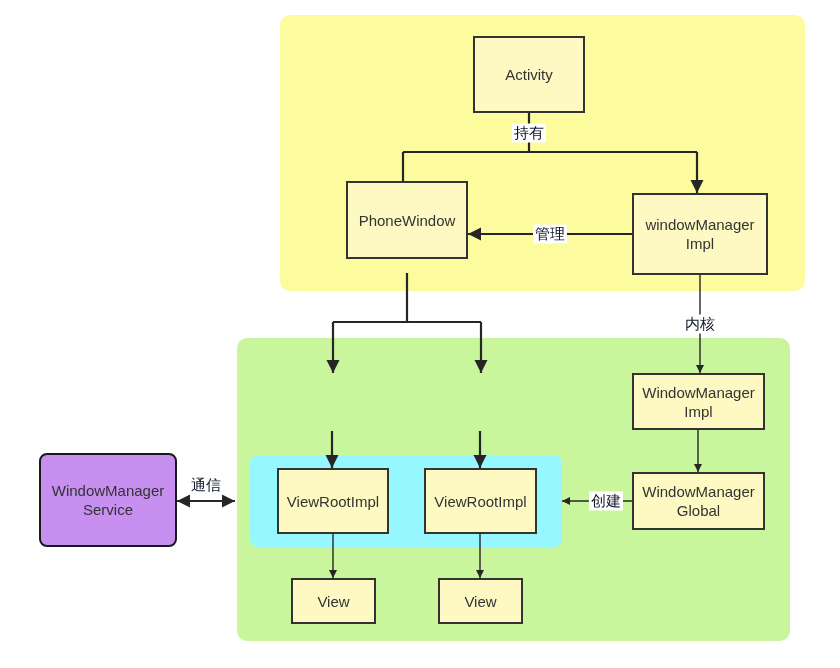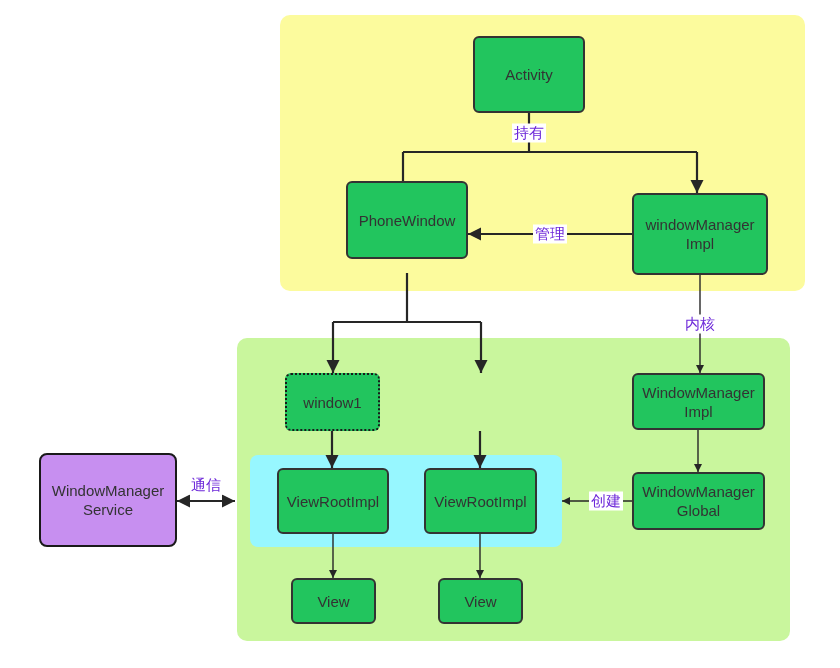--- a/index.html
+++ b/index.html
@@ -23,40 +23,40 @@
     left:250px;top:455px;width:312px;height:92px;
     background:#97f7ff;border-radius:8px;z-index:2;
   }
   #edges{
     position:absolute;left:0;top:0;width:840px;height:668px;
     z-index:3;pointer-events:none;
   }
   .node{
     position:absolute;z-index:4;
     box-sizing:border-box;
-    background:#22c55e;
+    background:#fef9c3;
     border:2px solid #333333;
-    border-radius:6px;
+    border-radius:0;
     display:flex;align-items:center;justify-content:center;
     text-align:center;
     font-size:15px;line-height:19px;color:#333333;
     white-space:pre-line;
   }
   .node.dotted{border:2px dotted #1a1a1a;}
   .node.service{
     background:#c78ff0;
     border:2.5px solid #1a1a1a;
     border-radius:8px;
   }
   .edge-label{
     position:absolute;z-index:5;
     transform:translate(-50%,-50%);
     background:#ffffff;
     padding:0 2px;
-    font-size:15px;color:#6d28d9;
+    font-size:15px;color:#0f172a;
     white-space:nowrap;
   }
 </style>
 </head>
 <body>
 
 <div id="canvas">
 
   <div class="region region-yellow"></div>
   <div class="region region-green"></div>
@@ -94,21 +94,20 @@
     </g>
   </svg>
 
   <div class="node" style="left:473px;top:36px;width:112px;height:77px">Activity</div>
 
   <div class="node" style="left:346px;top:181px;width:122px;height:78px">PhoneWindow</div>
 
   <div class="node" style="left:632px;top:193px;width:136px;height:82px">windowManager
 Impl</div>
 
-  <div class="node dotted" style="left:285px;top:373px;width:95px;height:58px">window1</div>
 
 
   <div class="node" style="left:632px;top:373px;width:133px;height:57px">WindowManager
 Impl</div>
 
   <div class="node" style="left:632px;top:472px;width:133px;height:58px">WindowManager
 Global</div>
 
   <div class="node" style="left:277px;top:468px;width:112px;height:66px">ViewRootImpl</div>
 

